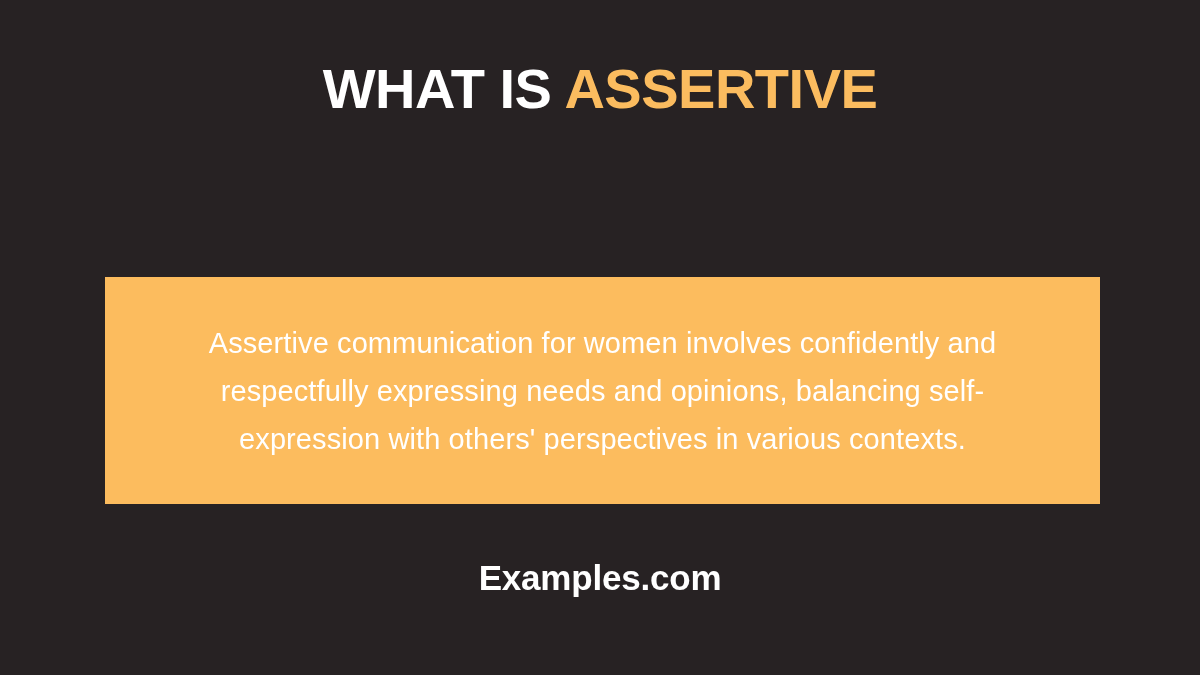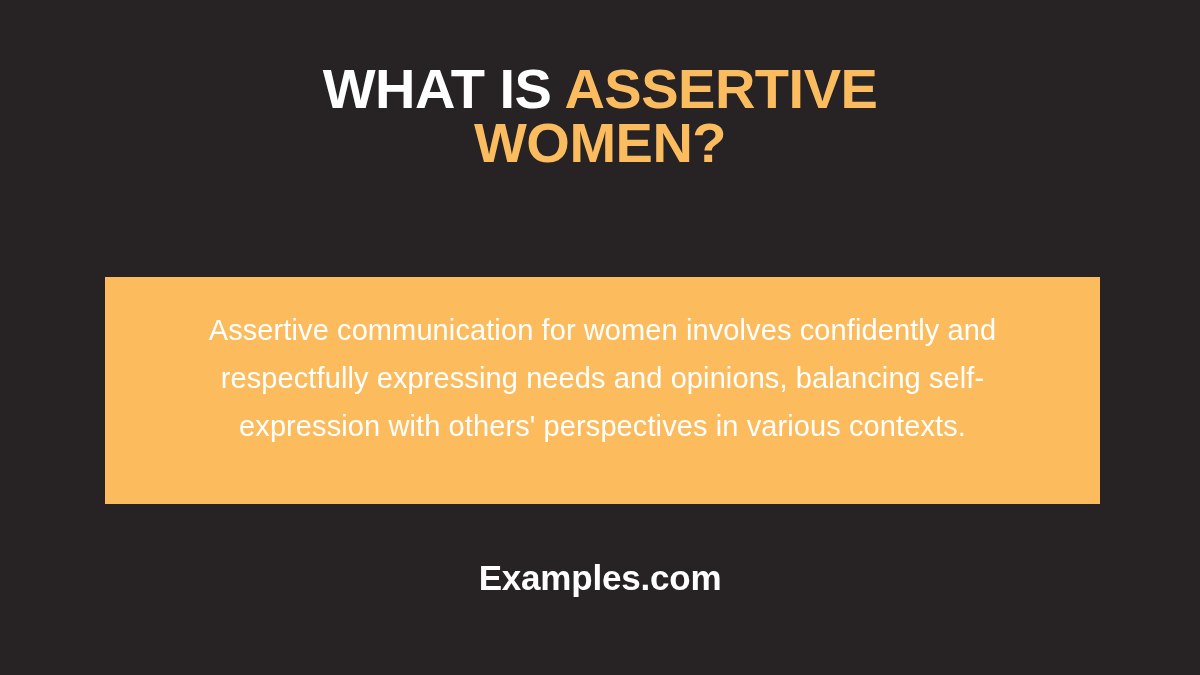--- a/index.html
+++ b/index.html
@@ -42,20 +42,21 @@
   .title-line-1 .seg { display: inline; }
 
   .callout {
     position: absolute;
     left: 105px;
     top: 277px;
     width: 995px;
     height: 227px;
     background: #FCBC5E;
     display: flex;
+    align-items: center;
     justify-content: center;
     box-sizing: border-box;
     padding: 0 24px;
   }
   .callout-text {
     color: #FFFFFF;
     font-size: 29px;
     line-height: 48px;
     font-weight: 400;
     text-align: center;
@@ -78,21 +79,20 @@
     font-family: "Liberation Sans", sans-serif;
   }
 </style>
 </head>
 <body>
 
 <div class="slide">
 
   <div class="title-block">
     <span class="title-line title-line-1"><span class="seg t-white">WHAT IS </span><span class="seg t-accent">ASSERTIVE</span></span>
-    <span class="title-line t-accent">WOMEN?</span>
   </div>
 
   <div class="callout">
     <p class="callout-text">Assertive communication for women involves confidently and respectfully expressing needs and opinions, balancing self-expression with others' perspectives in various contexts.</p>
   </div>
 
   <div class="footer">
     <span class="brand">Examples.com</span>
   </div>
 

